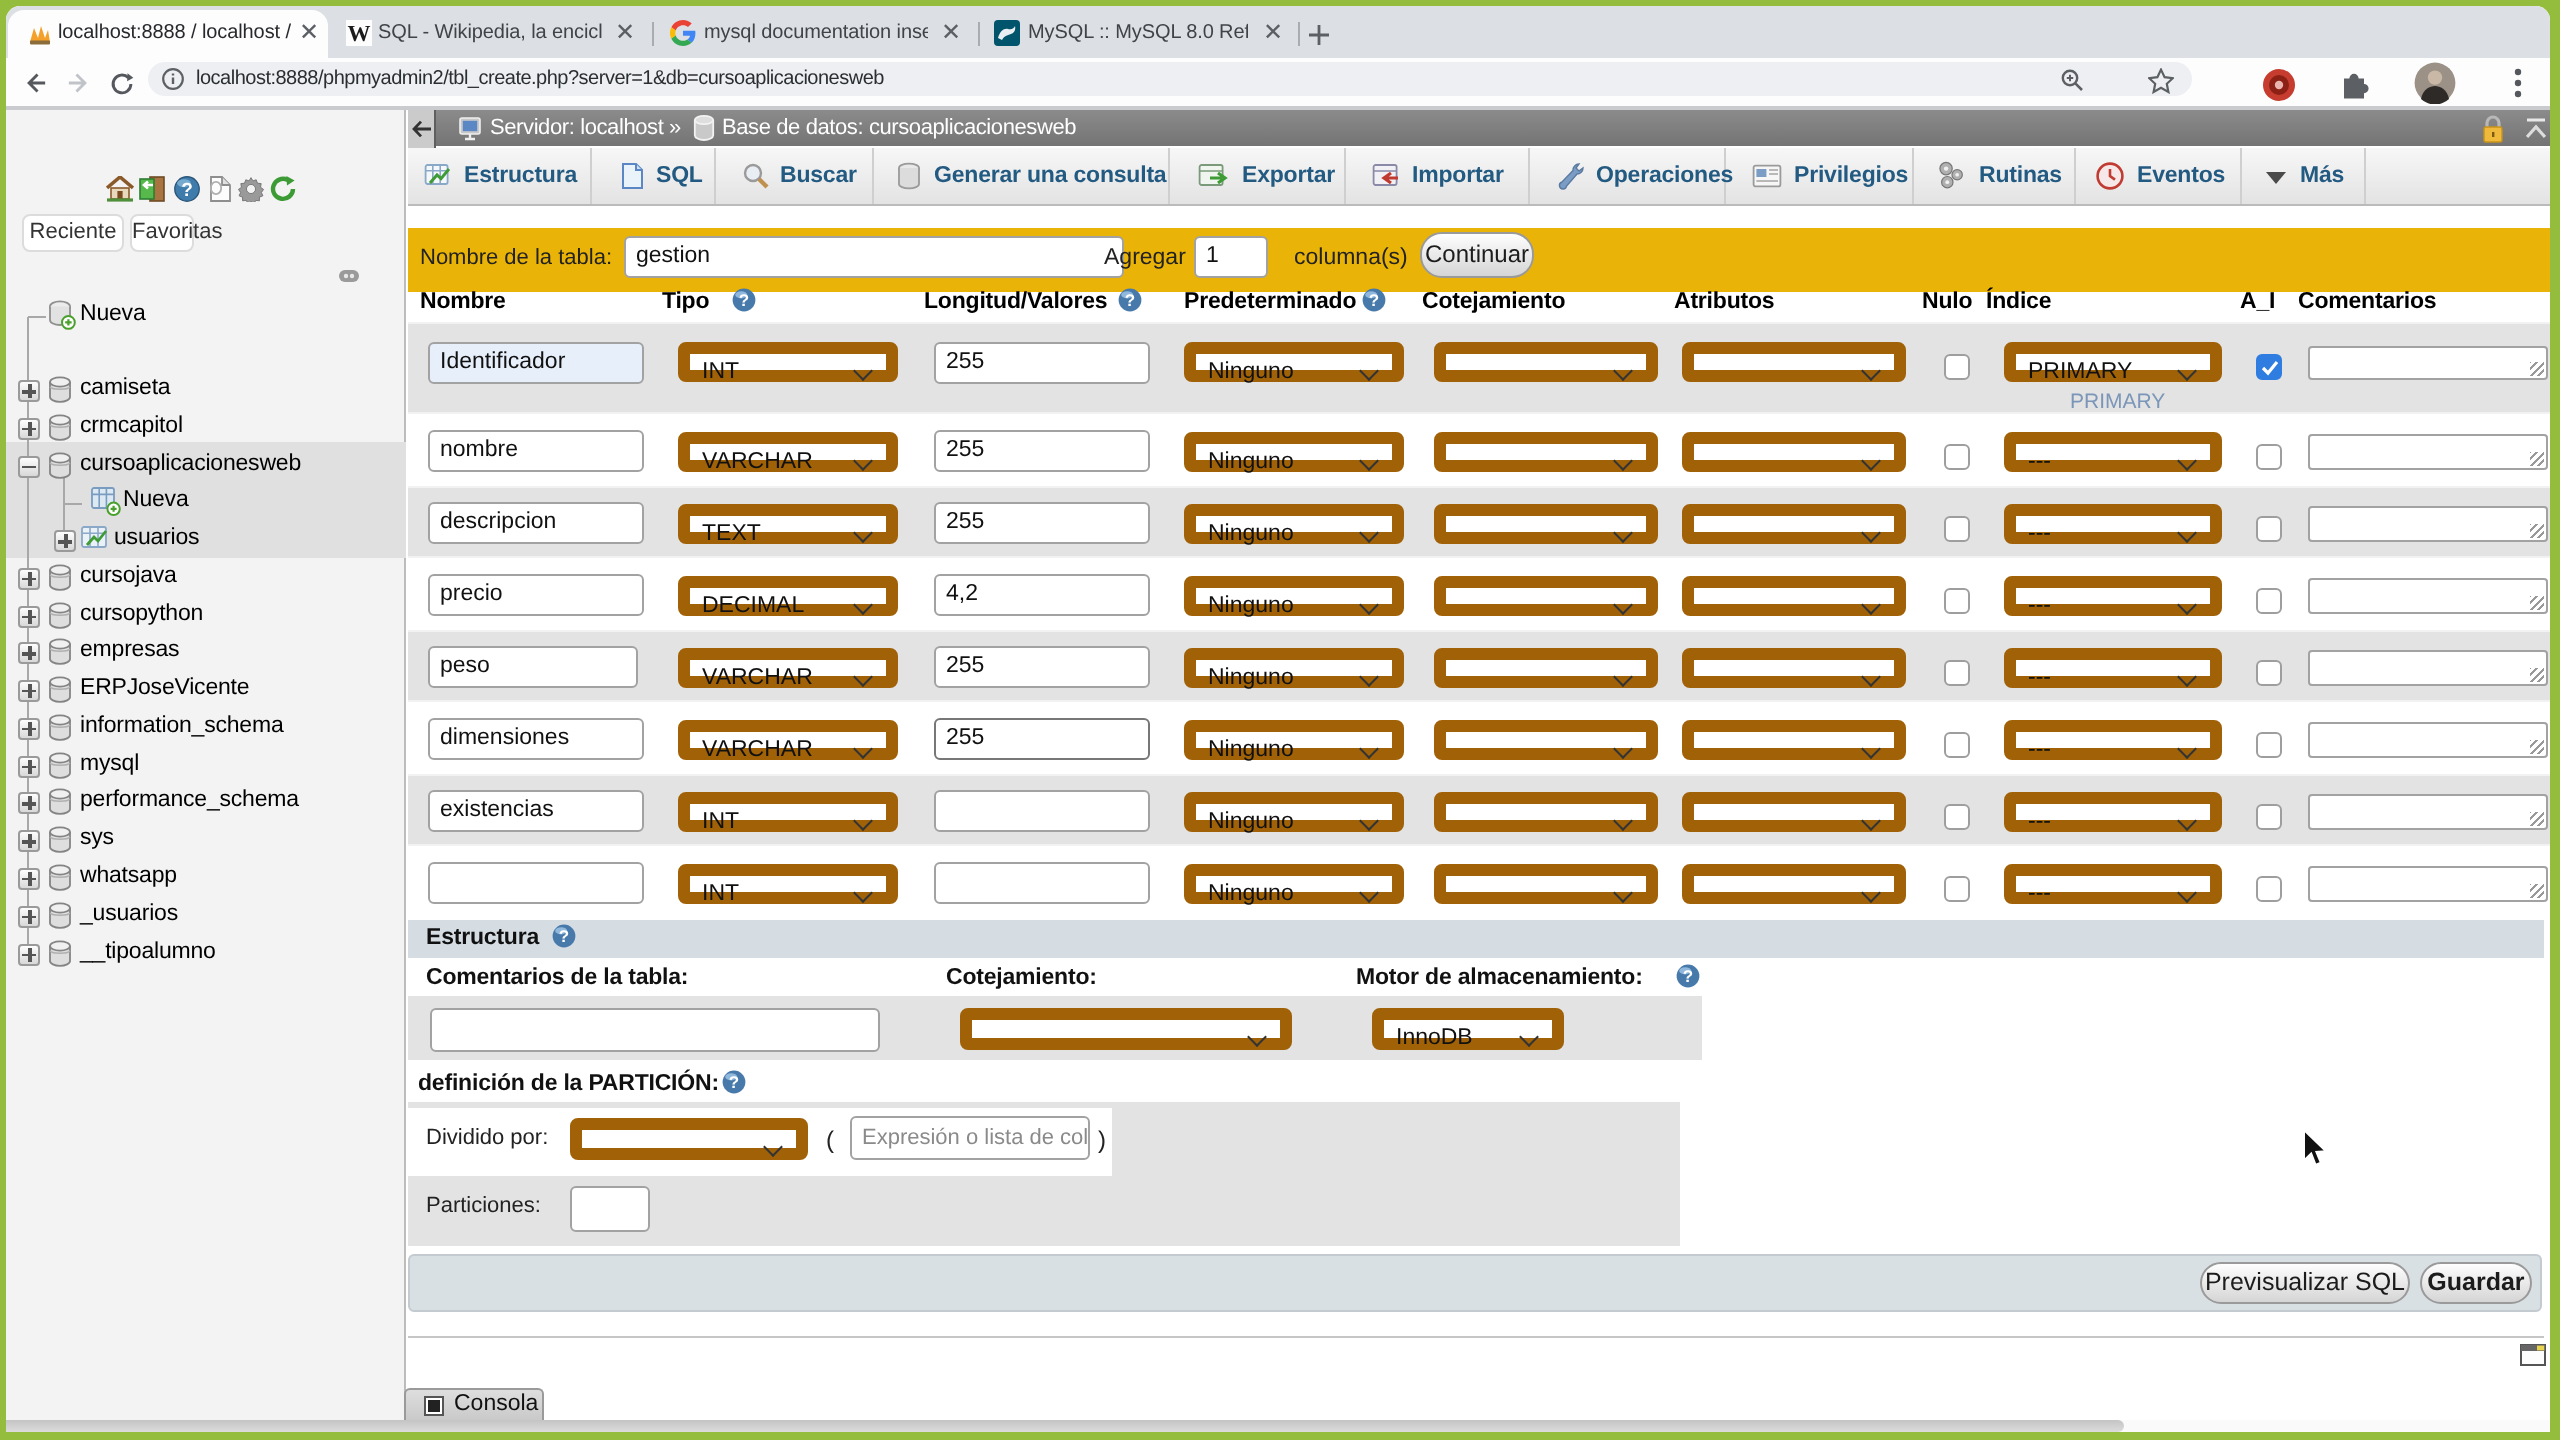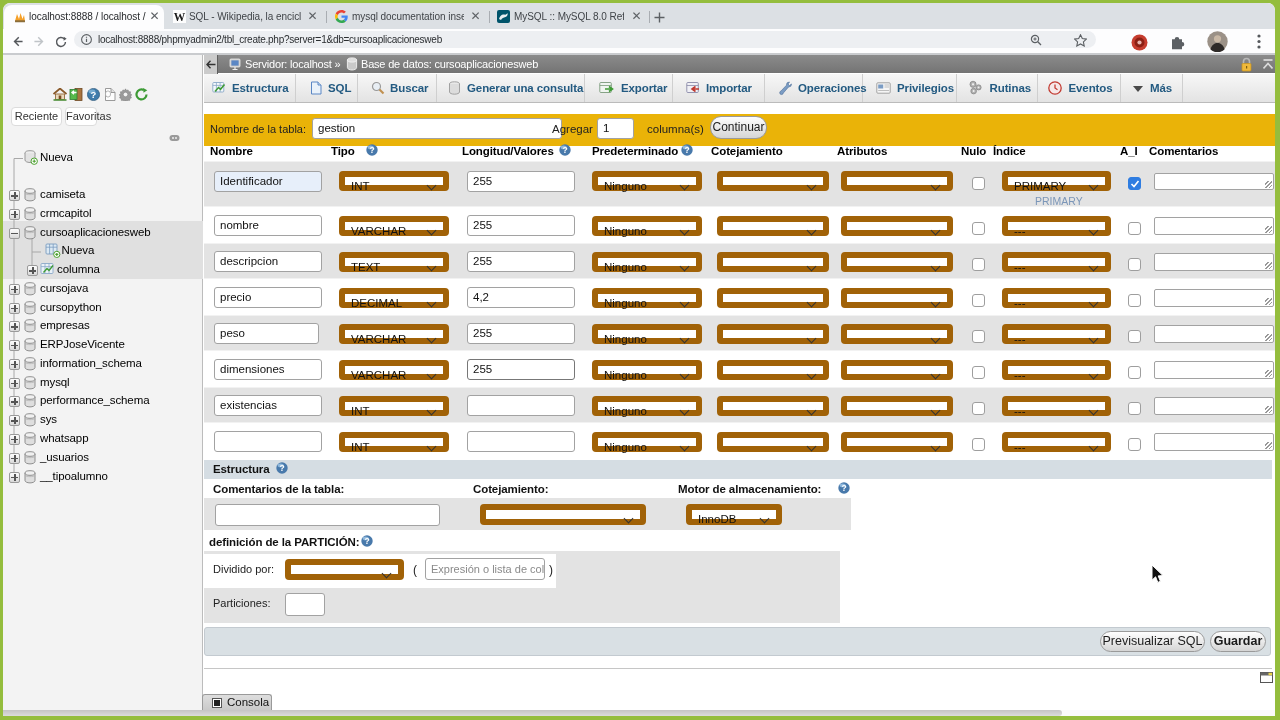--- a/index.html
+++ b/index.html
@@ -254,21 +254,21 @@
           </svg>
           <div class="txt" style="left:58.5px">Nueva</div>
         </div>
       <div class="trow" style="top:206.5px">
           <div class="expander plus" style="left:24px"></div>
           <svg class="ic" style="left:37px;top:1px" width="15" height="14" viewBox="0 0 15 14">
             <rect x="1" y="1.5" width="12" height="10" rx="1" fill="#eaf1f7" stroke="#8aa8c8" stroke-width="0.9"></rect>
             <path d="M1 4.6 H13 M5 1.5 V11.5 M9 1.5 V11.5" stroke="#8aa8c8" stroke-width="0.8"></path>
             <path d="M3.5 10.5 L7 6.5 L9 8.5 L13 3.5" stroke="#3f9b35" stroke-width="1.4" fill="none"></path>
           </svg>
-          <div class="txt" style="left:54px">columna</div>
+          <div class="txt" style="left:54px">usuarios</div>
         </div>
       <div class="trow" style="top:225px">
           <div class="expander plus" style="left:6px"></div>
           <svg class="ic" style="left:21px;top:2px" width="13" height="14" viewBox="0 0 13 14">
             <use href="#dbi"></use>
           </svg>
           <div class="txt" style="left:37px">cursojava</div>
         </div>
       <div class="trow" style="top:244px">
           <div class="expander plus" style="left:6px"></div>

